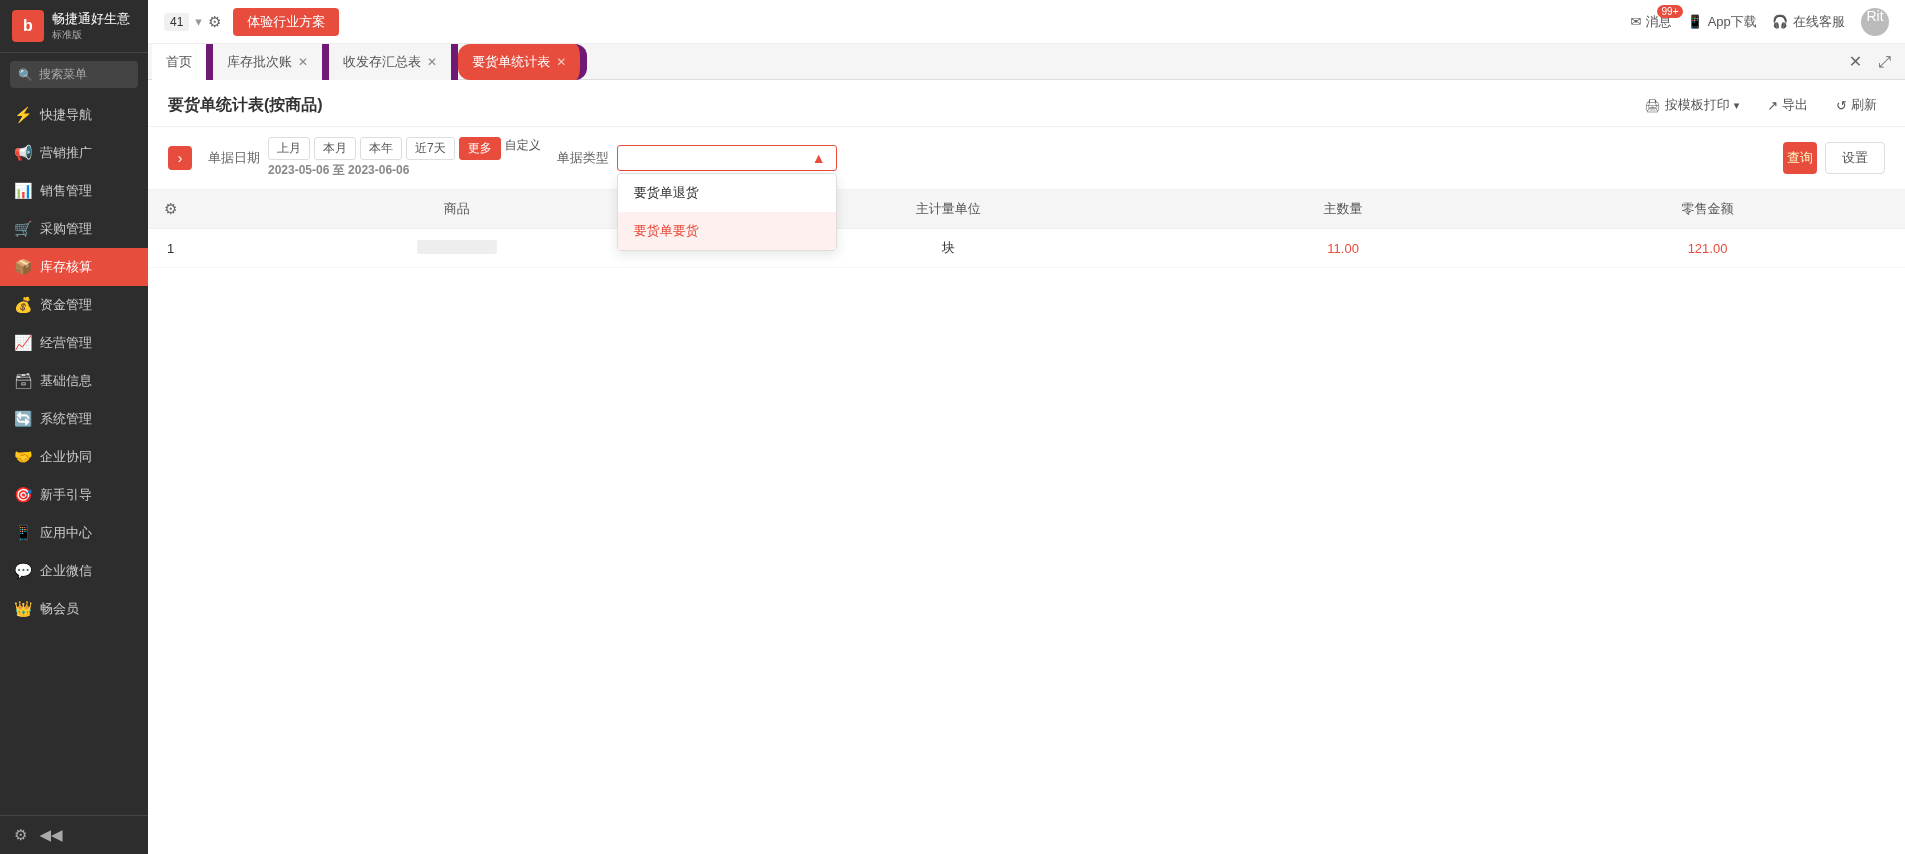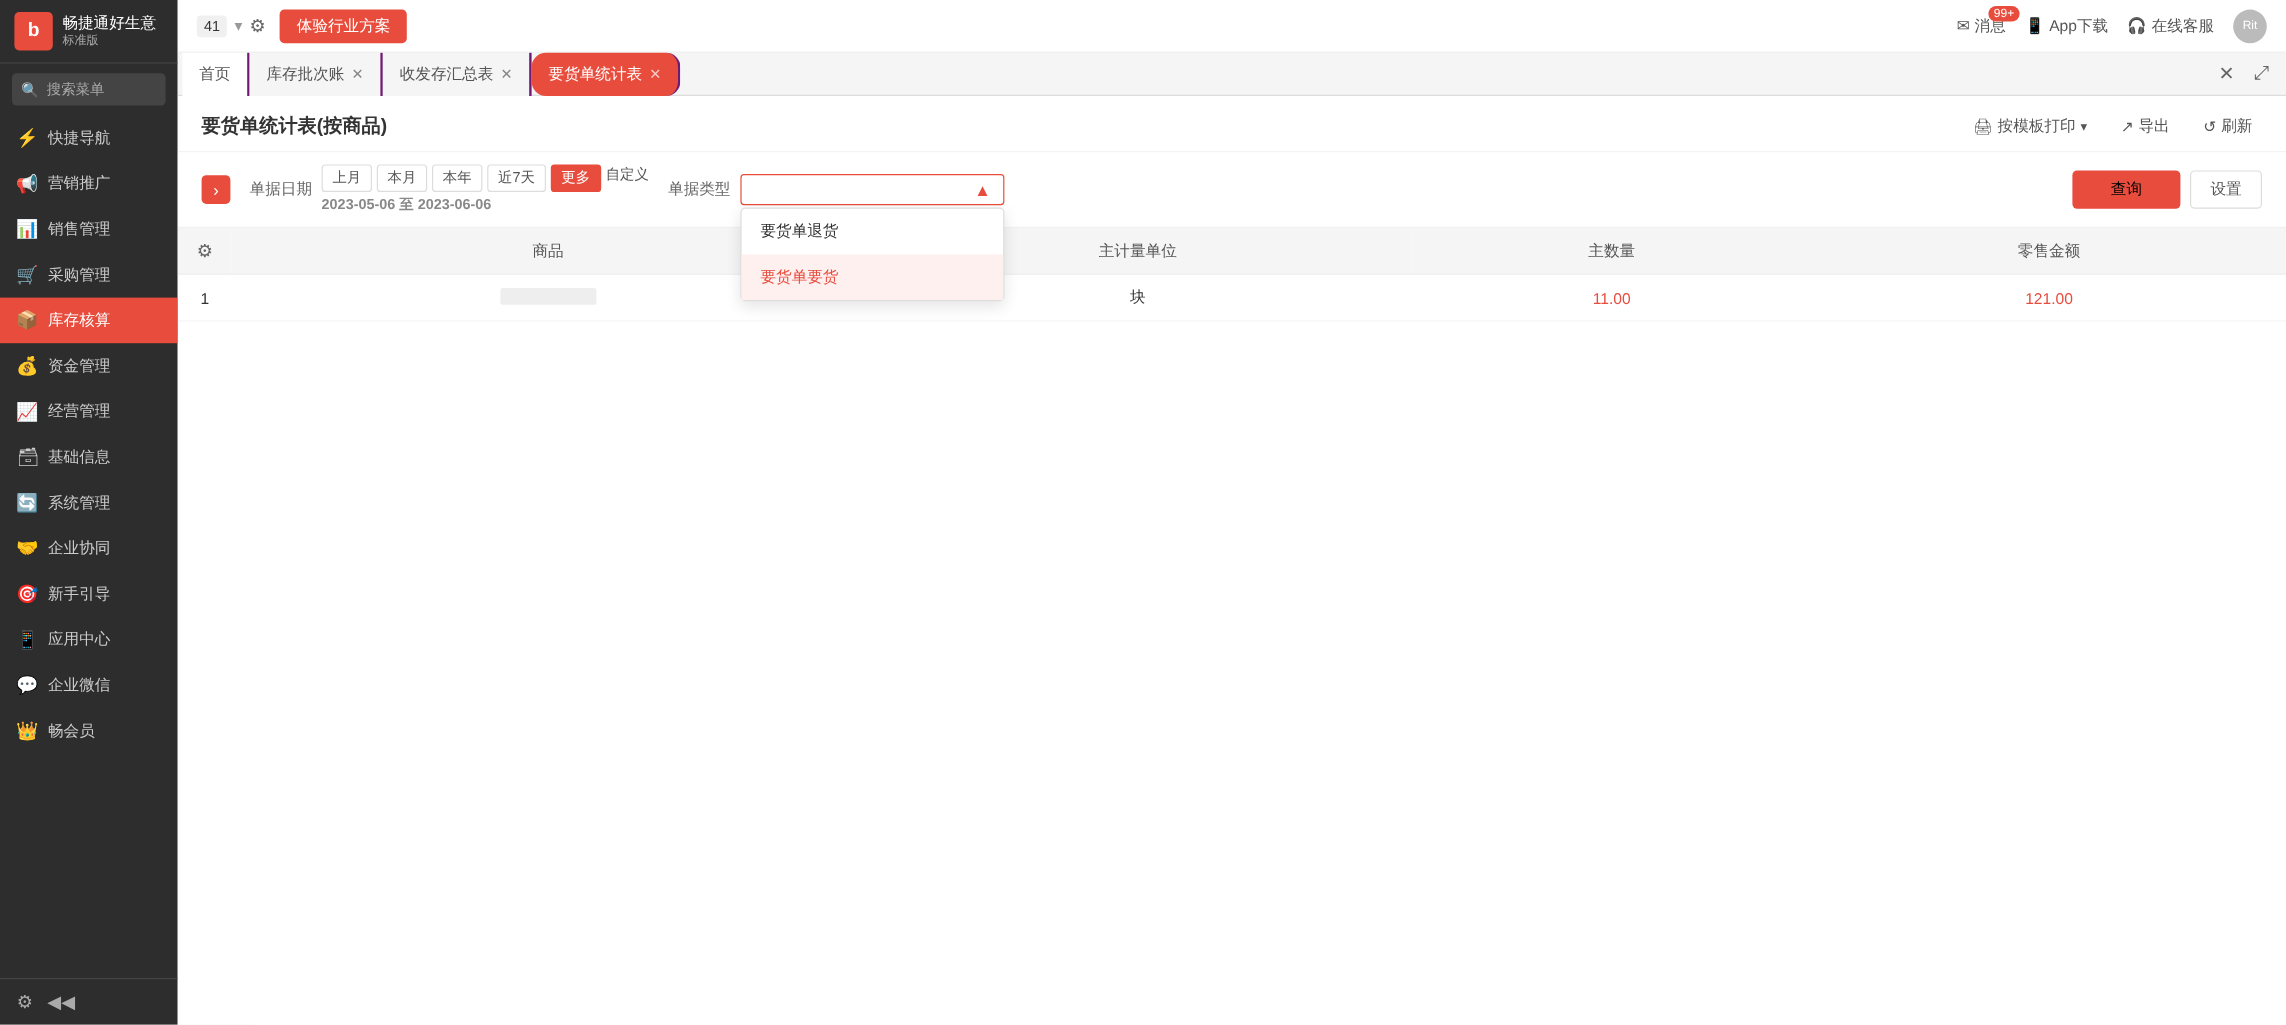--- a/index.html
+++ b/index.html
@@ -121,21 +121,21 @@
       background: #f5f5f5;
       display: flex; align-items: center;
       border-bottom: 1px solid #ddd;
       flex-shrink: 0; padding-left: 4px;
     }
     .tab {
       padding: 0 14px;
       height: 36px; line-height: 36px;
       cursor: pointer; font-size: 13px; color: #555;
       display: flex; align-items: flex-start; gap: 6px;
-      border-right: 2px solid #701a75;
+      border-right: 7px solid #701a75;
       background: #f5f5f5;
     }
     .tab.active {
       background: #e74c3c; color: #fff; border-radius: 12px;
     }
     .tab-close { font-size: 12px; cursor: pointer; opacity: 0.7; }
     .tab-home { background: #fff; }
     .tabs-actions { margin-left: auto; display: flex; gap: 4px; padding-right: 8px; }
     .tabs-action-btn { background: none; border: none; cursor: pointer; font-size: 16px; color: #666; padding: 2px 6px; }
 
@@ -195,22 +195,22 @@
     .filter-warehouse { display: flex; align-items: center; gap: 8px; }
     .filter-warehouse-input {
       border: 1px solid #ddd; border-radius: 3px;
       padding: 4px 10px; font-size: 13px; min-width: 150px;
       outline: none;
     }
     .filter-more-btn { color: #666; cursor: pointer; font-size: 16px; }
 
     .filter-right { margin-left: auto; display: flex; gap: 8px; }
     .btn-query {
-      background: #e74c3c; color: #000000; border: none;
-      border-radius: 4px; padding: 6px 32px; cursor: pointer; font-size: 13px;
+      background: #e74c3c; color: #fef9c3; border: none;
+      border-radius: 4px; padding: 6px 4px; cursor: pointer; font-size: 13px;
     }
     .btn-settings {
       background: #fff; color: #555; border: 1px solid #ddd;
       border-radius: 4px; padding: 6px 16px; cursor: pointer; font-size: 13px;
     }
 
     
     .dropdown-menu {
       position: absolute;
       top: 100%; left: 0;
@@ -367,21 +367,21 @@
         <span class="badge-red">99+</span>
       </div>
       <div class="topbar-right-item">
         <span>📱</span>
         <span>App下载</span>
       </div>
       <div class="topbar-right-item">
         <span>🎧</span>
         <span>在线客服</span>
       </div>
-      <div class="topbar-avatar" style="display:flex;align-items:center;justify-content:center;font-size:10px;color:#fff;background:#bbb;border-radius:50%;width:28px;height:28px;">
+      <div class="topbar-avatar" style="display:flex;align-items:flex-start;justify-content:center;font-size:14px;color:#fff;background:#bbb;border-radius:50%;width:28px;height:28px;">
         <span>Rit</span>
       </div>
     </div>
   </div>
 
   <div class="tabs">
     <div class="tab tab-home">
       <span>首页</span>
     </div>
     <div class="tab">

